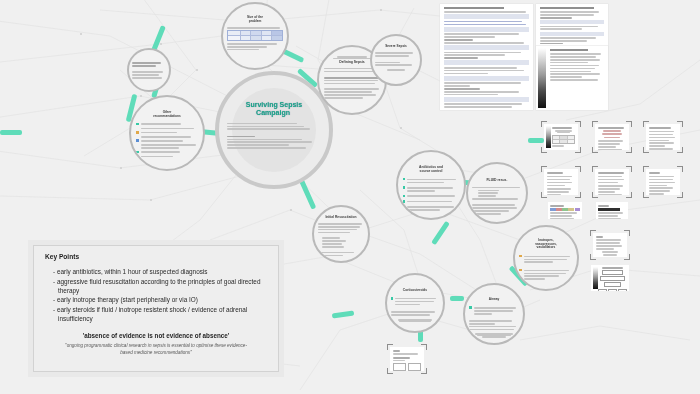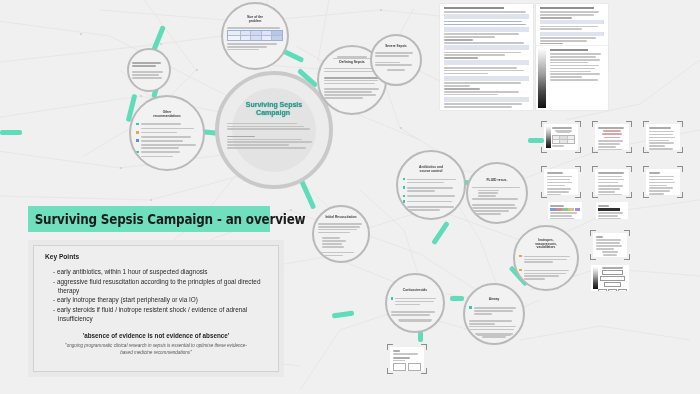--- a/index.html
+++ b/index.html
@@ -725,23 +725,20 @@
       <div class="tl" style="width:88%;margin-top:1.5px"></div>
       <div class="tl d" style="width:62%;margin-top:2px"></div>
       <div class="tl" style="width:44%"></div>
       <div style="display:flex;gap:1.2px;margin-top:1.5px;">
         <div style="flex:1;border:.4px solid #b0b0b0;height:6px;"></div>
         <div style="flex:1;border:.4px solid #b0b0b0;height:6px;"></div>
       </div>
     </div>
   </div>
 
-  <div id="banner">
-    <div class="btxt">Surviving Sepsis Campaign - an overview</div>
-  </div>
 
   <div id="keycard">
     <div class="inner">
       <div class="kp">Key Points</div>
       <ul>
         <li>- early antibiotics, within 1 hour of suspected diagnosis</li>
         <li>- aggressive fluid resuscitation according to the principles of goal directed therapy</li>
         <li>- early inotrope therapy (start peripherally or via IO)</li>
         <li>- early steroids if fluid / inotrope resistent shock / evidence of adrenal insufficiency</li>
       </ul>

